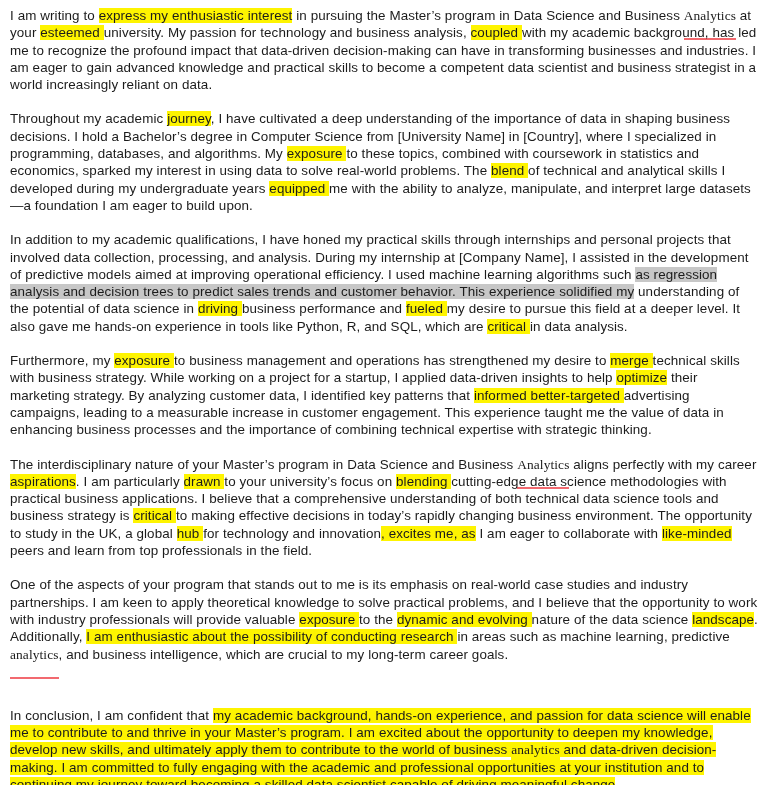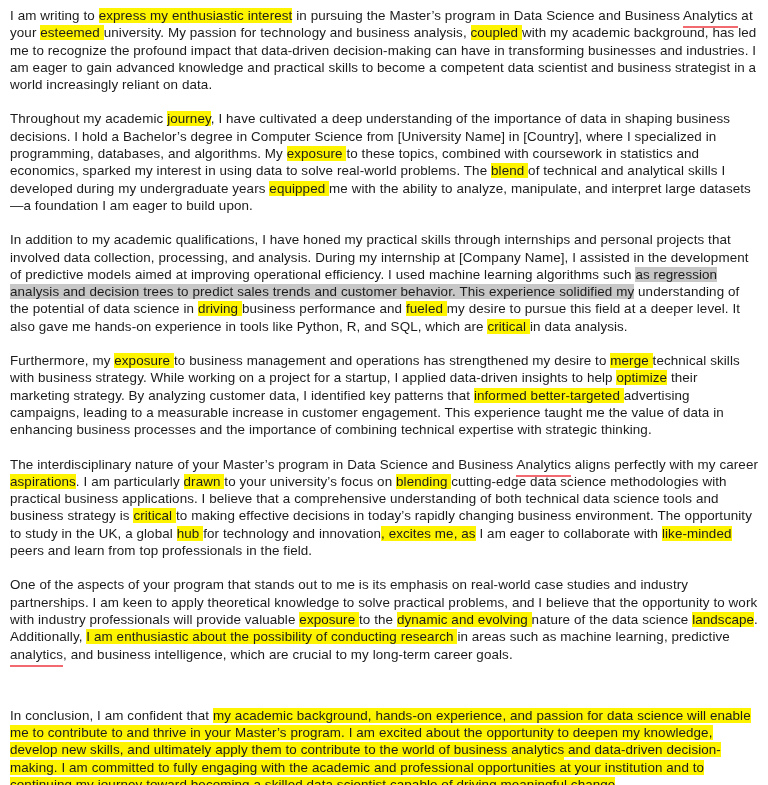--- a/index.html
+++ b/index.html
@@ -29,21 +29,22 @@
     letter-spacing: 0.1px;
   }
   .doc p {
     margin: 0 0 17px 0;
   }
   .doc p:last-child { margin-bottom: 0; margin-top: 44px; }
   .hl-y { background-color: var(--hl-y); }
   .hl-g { background-color: var(--hl-g); }
   .sp-err {
     border-bottom: 2.5px solid var(--sp-err);
-    padding-bottom: 3px;
+    padding-bottom: 15px;
+    font-family: Liberation Serif, serif;
   }
 </style>
 </head>
 <body>
 
 <div class="doc" id="doc-root">
     <p><span>I am writing to </span><span class="hl-y">express my enthusiastic interest</span><span> in pursuing the Master’s program in Data Science and Business </span><span class="sp-err">Analytics</span><span> at your </span><span class="hl-y">esteemed </span><span>university. My passion for technology and business analysis, </span><span class="hl-y">coupled </span><span>with my academic background, has led me to recognize the profound impact that data-driven decision-making can have in transforming businesses and industries. I am eager to gain advanced knowledge and practical skills to become a competent data scientist and business strategist in a world increasingly reliant on data.</span></p>
     <p><span>Throughout my academic </span><span class="hl-y">journey</span><span>, I have cultivated a deep understanding of the importance of data in shaping business decisions. I hold a Bachelor’s degree in Computer Science from [University Name] in [Country], where I specialized in programming, databases, and algorithms. My </span><span class="hl-y">exposure </span><span>to these topics, combined with coursework in statistics and economics, sparked my interest in using data to solve real-world problems. The </span><span class="hl-y">blend </span><span>of technical and analytical skills I developed during my undergraduate years </span><span class="hl-y">equipped </span><span>me with the ability to analyze, manipulate, and interpret large datasets—a foundation I am eager to build upon.</span></p>
     <p><span>In addition to my academic qualifications, I have honed my practical skills through internships and personal projects that involved data collection, processing, and analysis. During my internship at [Company Name], I assisted in the development of predictive models aimed at improving operational efficiency. I used machine learning algorithms such </span><span class="hl-g">as regression analysis and decision trees to predict sales trends and customer behavior. This experience solidified my</span><span> understanding of the potential of data science in </span><span class="hl-y">driving </span><span>business performance and </span><span class="hl-y">fueled </span><span>my desire to pursue this field at a deeper level. It also gave me hands-on experience in tools like Python, R, and SQL, which are </span><span class="hl-y">critical </span><span>in data analysis.</span></p>
     <p><span>Furthermore, my </span><span class="hl-y">exposure </span><span>to business management and operations has strengthened my desire to </span><span class="hl-y">merge </span><span>technical skills with business strategy. While working on a project for a startup, I applied data-driven insights to help </span><span class="hl-y">optimize</span><span> their marketing strategy. By analyzing customer data, I identified key patterns that </span><span class="hl-y">informed better-targeted </span><span>advertising campaigns, leading to a measurable increase in customer engagement. This experience taught me the value of data in enhancing business processes and the importance of combining technical expertise with strategic thinking.</span></p>

